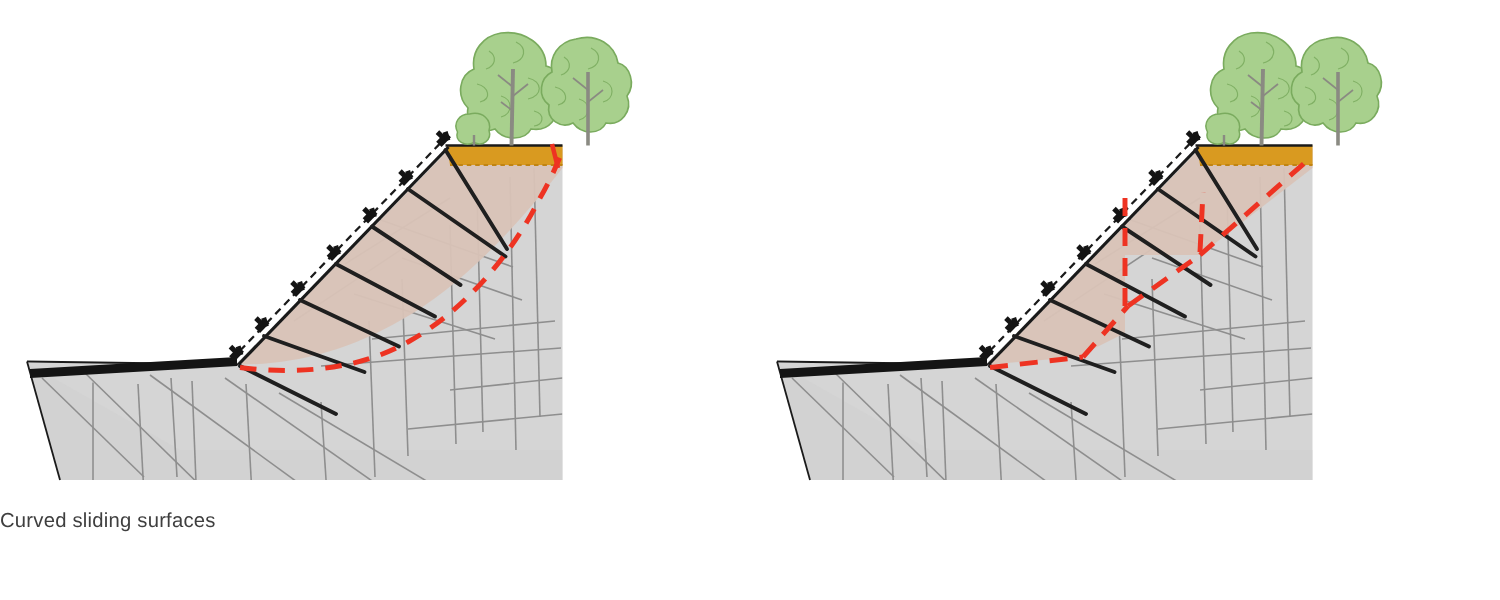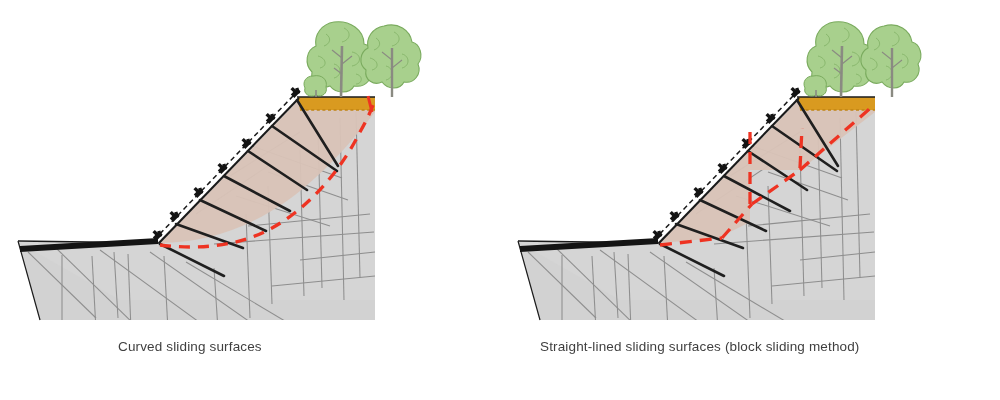--- a/index.html
+++ b/index.html
@@ -43,21 +43,21 @@
     left: 0;
     width: 500px;
     text-align: center;
     font-family: "Liberation Sans", sans-serif;
     font-size: 13.5px;
     line-height: 18px;
     color: #3f3f3f;
     letter-spacing: 0.15px;
     white-space: nowrap;
   }
-  #caption-left  { text-align: left;  padding-left: 118px; width: 382px; }
+  #caption-left  { text-align: left;  width: 382px; }
   #caption-right { text-align: left;  padding-left: 40px;  width: 460px; }
 </style>
 </head>
 <body>
 
 <div id="figure-root">
 
   <div class="panel" id="panel-left">
     <svg class="panel-svg" viewBox="0 0 500 330">
       <defs>
@@ -395,16 +395,15 @@
           </g>
         </g>
         <g>
           <path d="M313,76 C 306,76 302,82 305,88 C 303,94 310,98 316,95
                    C 322,98 328,93 326,87 C 328,80 322,74 313,76 Z" fill="#a8d08d" stroke="#7aab5e" stroke-width="1"></path>
           <path d="M316,90 L316,97" stroke="#8a8a82" stroke-width="1.6" fill="none"></path>
         </g>
       </g>
     </svg>
 
-    <div class="panel-caption" id="caption-right">Straight-lined sliding surfaces (block sliding method)</div>
   </div>
 
 </div>
 
 </body></html>

